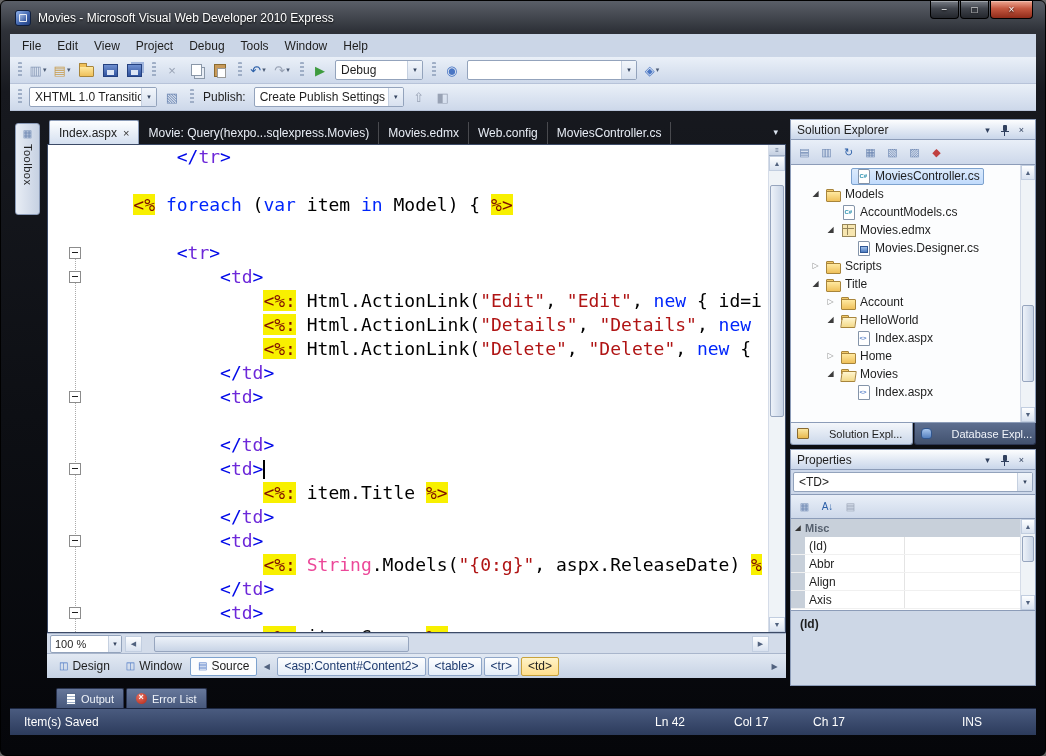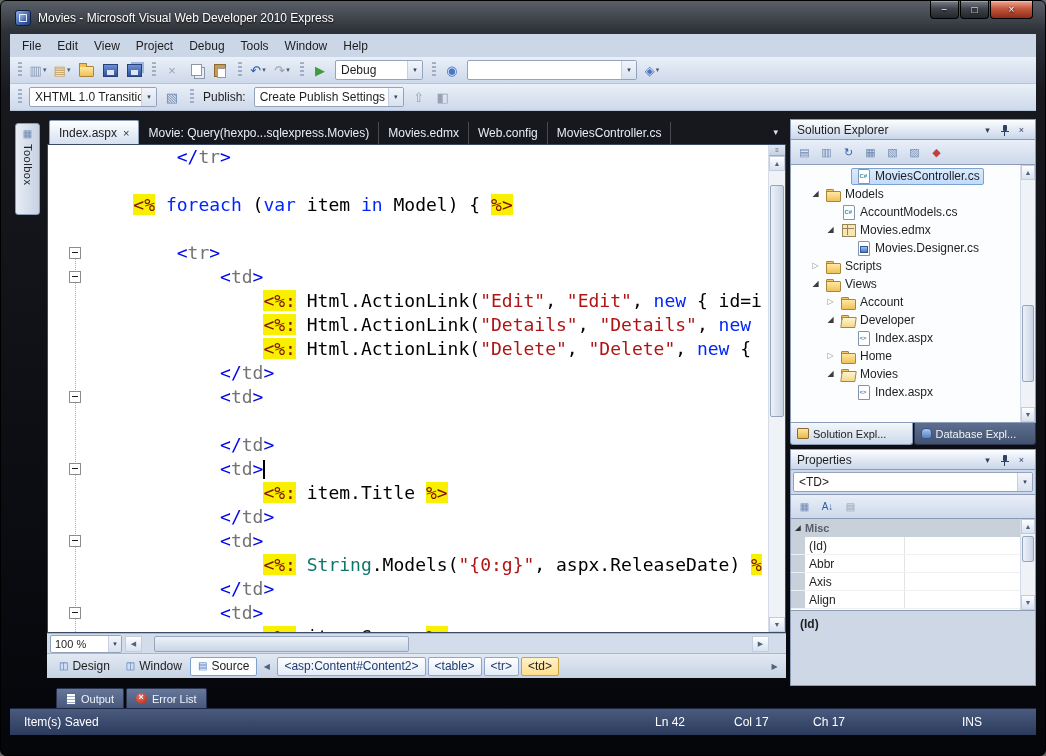--- a/index.html
+++ b/index.html
@@ -56,22 +56,22 @@
   .dtab .x{font-size:11px;color:#333}
   .tab-chevron{margin-left:auto;color:#DDE5F0;font-size:9px;padding:0 8px;align-self:center}
   .code-wrap{flex:1;background:#fff;border:1px solid #3C4A66;display:flex;min-height:0}
   .code-scroll{flex:1;overflow:hidden;position:relative}
   .fold-guide{position:absolute;left:27px;top:114px;bottom:0;border-left:1px dotted #ABABAB}
   .code-line{display:flex;height:24px;white-space:pre;font-family:"DejaVu Sans Mono",monospace;font-size:18px;line-height:24px}
   .gutter{width:42px;flex:none;position:relative}
   .fold-box{position:absolute;left:21px;top:6px;width:12px;height:12px;border:1px solid #8C8C8C;background:#fff}
   .fold-box::after{content:"";position:absolute;left:2px;top:4px;width:6px;height:1px;background:#1e1e1e}
   .code-text{flex:none}
-  .seg-p{color:#010101}.seg-d{color:#0008E8}.seg-g{color:#737373}.seg-k{color:#0026FB}
-  .seg-s{color:#B01414}.seg-c{color:#0f766e}
+  .seg-p{color:#010101}.seg-d{color:#0008E8}.seg-g{color:#6d28d9}.seg-k{color:#0026FB}
+  .seg-s{color:#B01414}.seg-c{color:#ec4899}
   .seg-a{background:#F8F000;color:#801000}
   .caret{display:inline-block;width:2px;height:19px;background:#000;vertical-align:-4px;animation:blink 1.1s steps(2) infinite}
   @keyframes blink{50%{opacity:0}}
   .vscroll{width:17px;flex:none;background:#EFF3F7;border-left:1px solid #D5DCE8;display:flex;flex-direction:column}
   .vs-split{height:11px;background:linear-gradient(#E3E9F2,#C5D0E2);border-bottom:1px solid #9FAEC6;display:flex;align-items:center;justify-content:center;font-size:6px;color:#51627F}
   .sc-btn{height:15px;display:flex;align-items:center;justify-content:center;font-size:7px;color:#51627F;background:linear-gradient(#FDFEFF,#D9E2F0);border:1px solid #C2CEE0}
   .vs-track{flex:1;position:relative}
   .vs-thumb{position:absolute;left:1px;right:1px;top:14px;height:232px;background:linear-gradient(90deg,#EDF2F9,#C8D4E6);border:1px solid #96A5BE;border-radius:2px}
   .hscroll-row{height:20px;flex:none;display:flex;background:#D3DCEA;border-top:1px solid #A9B6CC;align-items:center}
   .zoom-combo{width:72px;height:18px;margin:0 3px;background:#fff;border:1px solid #93A3BC;border-radius:2px;display:flex;align-items:center;font-size:11px;color:#1e1e1e}
@@ -118,21 +118,21 @@
   .ico-aspx::after{content:"<>";position:absolute;left:4.5px;top:4px;font:bold 6px "Liberation Sans",sans-serif;color:#4A76C4}
   .ico-designer::after{content:"";position:absolute;left:5px;top:5px;width:6px;height:5px;background:linear-gradient(#9FC0EA,#4C7BC0);border:1px solid #2F5795}
   .ico-edmx::before{content:"";position:absolute;left:2px;top:1px;width:12px;height:11px;background:#F7E6B0;border:1px solid #97865A}
   .ico-edmx::after{content:"";position:absolute;left:2px;top:1px;width:12px;height:11px;
       background:linear-gradient(transparent calc(50% - 1px),#97865A calc(50% - 1px) 50%,transparent 50%),
                  linear-gradient(90deg,transparent calc(50% - 1px),#97865A calc(50% - 1px) 50%,transparent 50%)}
   .tree-scroll{width:15px;flex:none;background:#EFF3F7;border-left:1px solid #D5DCE8;display:flex;flex-direction:column}
   .ts-track{flex:1;position:relative}
   .ts-thumb{position:absolute;left:1px;right:1px;top:55%;height:34%;background:linear-gradient(90deg,#EDF2F9,#C8D4E6);border:1px solid #96A5BE;border-radius:2px}
   .setabs{height:22px;flex:none;display:flex;gap:1px}
-  .setab{flex:1;display:flex;align-items:center;gap:4px;padding:0 6px;font-size:11px;border:1px solid #2A3450;border-top:none;border-radius:0 0 3px 3px;white-space:nowrap;overflow:hidden}
+  .setab{flex:1;display:flex;align-items:center;gap:20px;padding:0 6px;font-size:11px;border:1px solid #2A3450;border-top:none;border-radius:0 0 3px 3px;white-space:nowrap;overflow:hidden}
   .setab.active{background:linear-gradient(#F4F7FB,#CCD8EA);color:#1e1e1e;border-color:#8C9CB8}
   .setab:not(.active){background:linear-gradient(#5E6F90,#42526F);color:#F0F4FA}
   .ico-soltab{width:12px;height:11px;flex:none;background:linear-gradient(#FBE6A0,#E8B84E);border:1px solid #8A6A30;border-radius:1px}
   .ico-dbtab{width:11px;height:11px;flex:none;background:linear-gradient(#A8C6EE,#5580BF);border:1px solid #31568E;border-radius:4px 4px 3px 3px}
   
   .props-panel{flex:1;margin-top:4px;display:flex;flex-direction:column;min-height:0}
   .obj-combo-row{height:25px;flex:none;background:#CDD8EA;border:1px solid #8C9CB8;border-top:none;display:flex;align-items:center;padding:0 2px}
   .obj-combo{flex:1;height:20px;background:#fff;border:1px solid #93A3BC;border-radius:2px;display:flex;align-items:center;font-size:12px;color:#1e1e1e}
   .obj-combo .val{flex:1;padding:0 5px}
   .obj-combo .dd{width:15px;align-self:stretch;display:flex;align-items:center;justify-content:center;font-size:7px;color:#33435E;border-left:1px solid #C5D0E0;background:linear-gradient(#F2F6FB,#D8E1EF)}
@@ -459,35 +459,35 @@
                   <span class="arrow closed">▷</span>
                   <span class="row-inner">
                     <span class="ico ico-folder"></span>
                     <span class="tlabel">Scripts</span>
                   </span>
                 </div>
                 <div class="tree-row" style="padding-left: 19px;">
                   <span class="arrow open">◢</span>
                   <span class="row-inner">
                     <span class="ico ico-folder"></span>
-                    <span class="tlabel">Views</span>
+                    <span class="tlabel">Title</span>
                   </span>
                 </div>
                 <div class="tree-row" style="padding-left: 34px;">
                   <span class="arrow closed">▷</span>
                   <span class="row-inner">
                     <span class="ico ico-folder"></span>
                     <span class="tlabel">Account</span>
                   </span>
                 </div>
                 <div class="tree-row" style="padding-left: 34px;">
                   <span class="arrow open">◢</span>
                   <span class="row-inner">
                     <span class="ico ico-folder-open"></span>
-                    <span class="tlabel">Developer</span>
+                    <span class="tlabel">HelloWorld</span>
                   </span>
                 </div>
                 <div class="tree-row" style="padding-left: 49px;">
                   <span class="arrow none"></span>
                   <span class="row-inner">
                     <span class="ico ico-aspx"></span>
                     <span class="tlabel">Index.aspx</span>
                   </span>
                 </div>
                 <div class="tree-row" style="padding-left: 34px;">
@@ -572,26 +572,26 @@
                   <span class="pname">(Id)</span>
                   <span class="pval"></span>
                 </div>
                 <div class="prow">
                   <span class="strip"></span>
                   <span class="pname">Abbr</span>
                   <span class="pval"></span>
                 </div>
                 <div class="prow">
                   <span class="strip"></span>
-                  <span class="pname">Axis</span>
+                  <span class="pname">Align</span>
                   <span class="pval"></span>
                 </div>
                 <div class="prow">
                   <span class="strip"></span>
-                  <span class="pname">Align</span>
+                  <span class="pname">Axis</span>
                   <span class="pval"></span>
                 </div>
               </div>
             <div class="pg-scroll">
               <div class="sc-btn">▲</div>
               <div class="pg-track">
                 <div class="pg-thumb"></div>
               </div>
               <div class="sc-btn">▼</div>
             </div>

